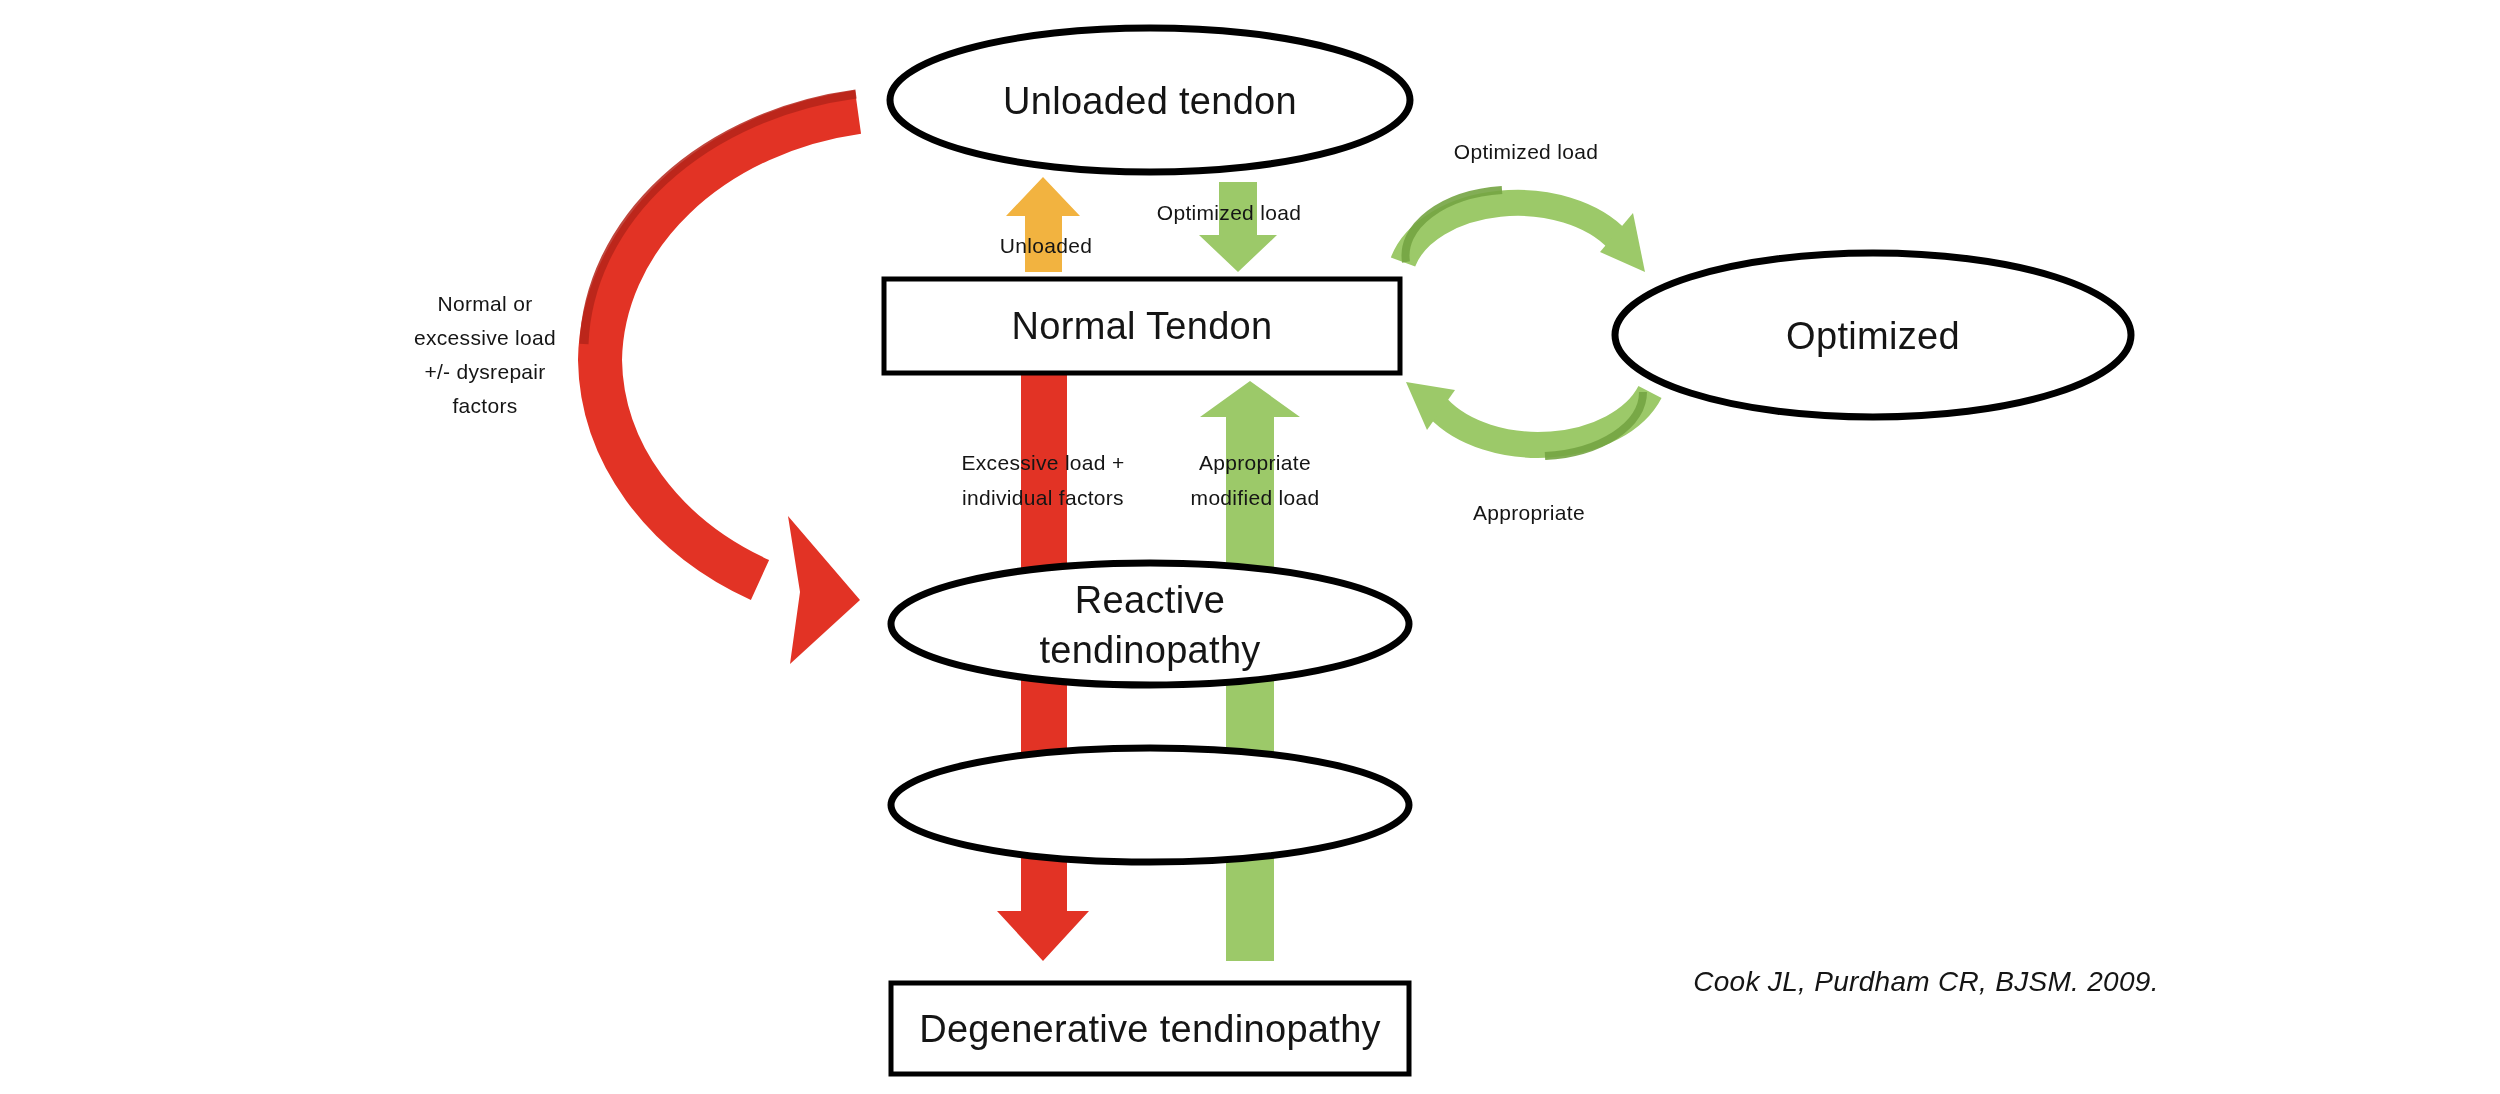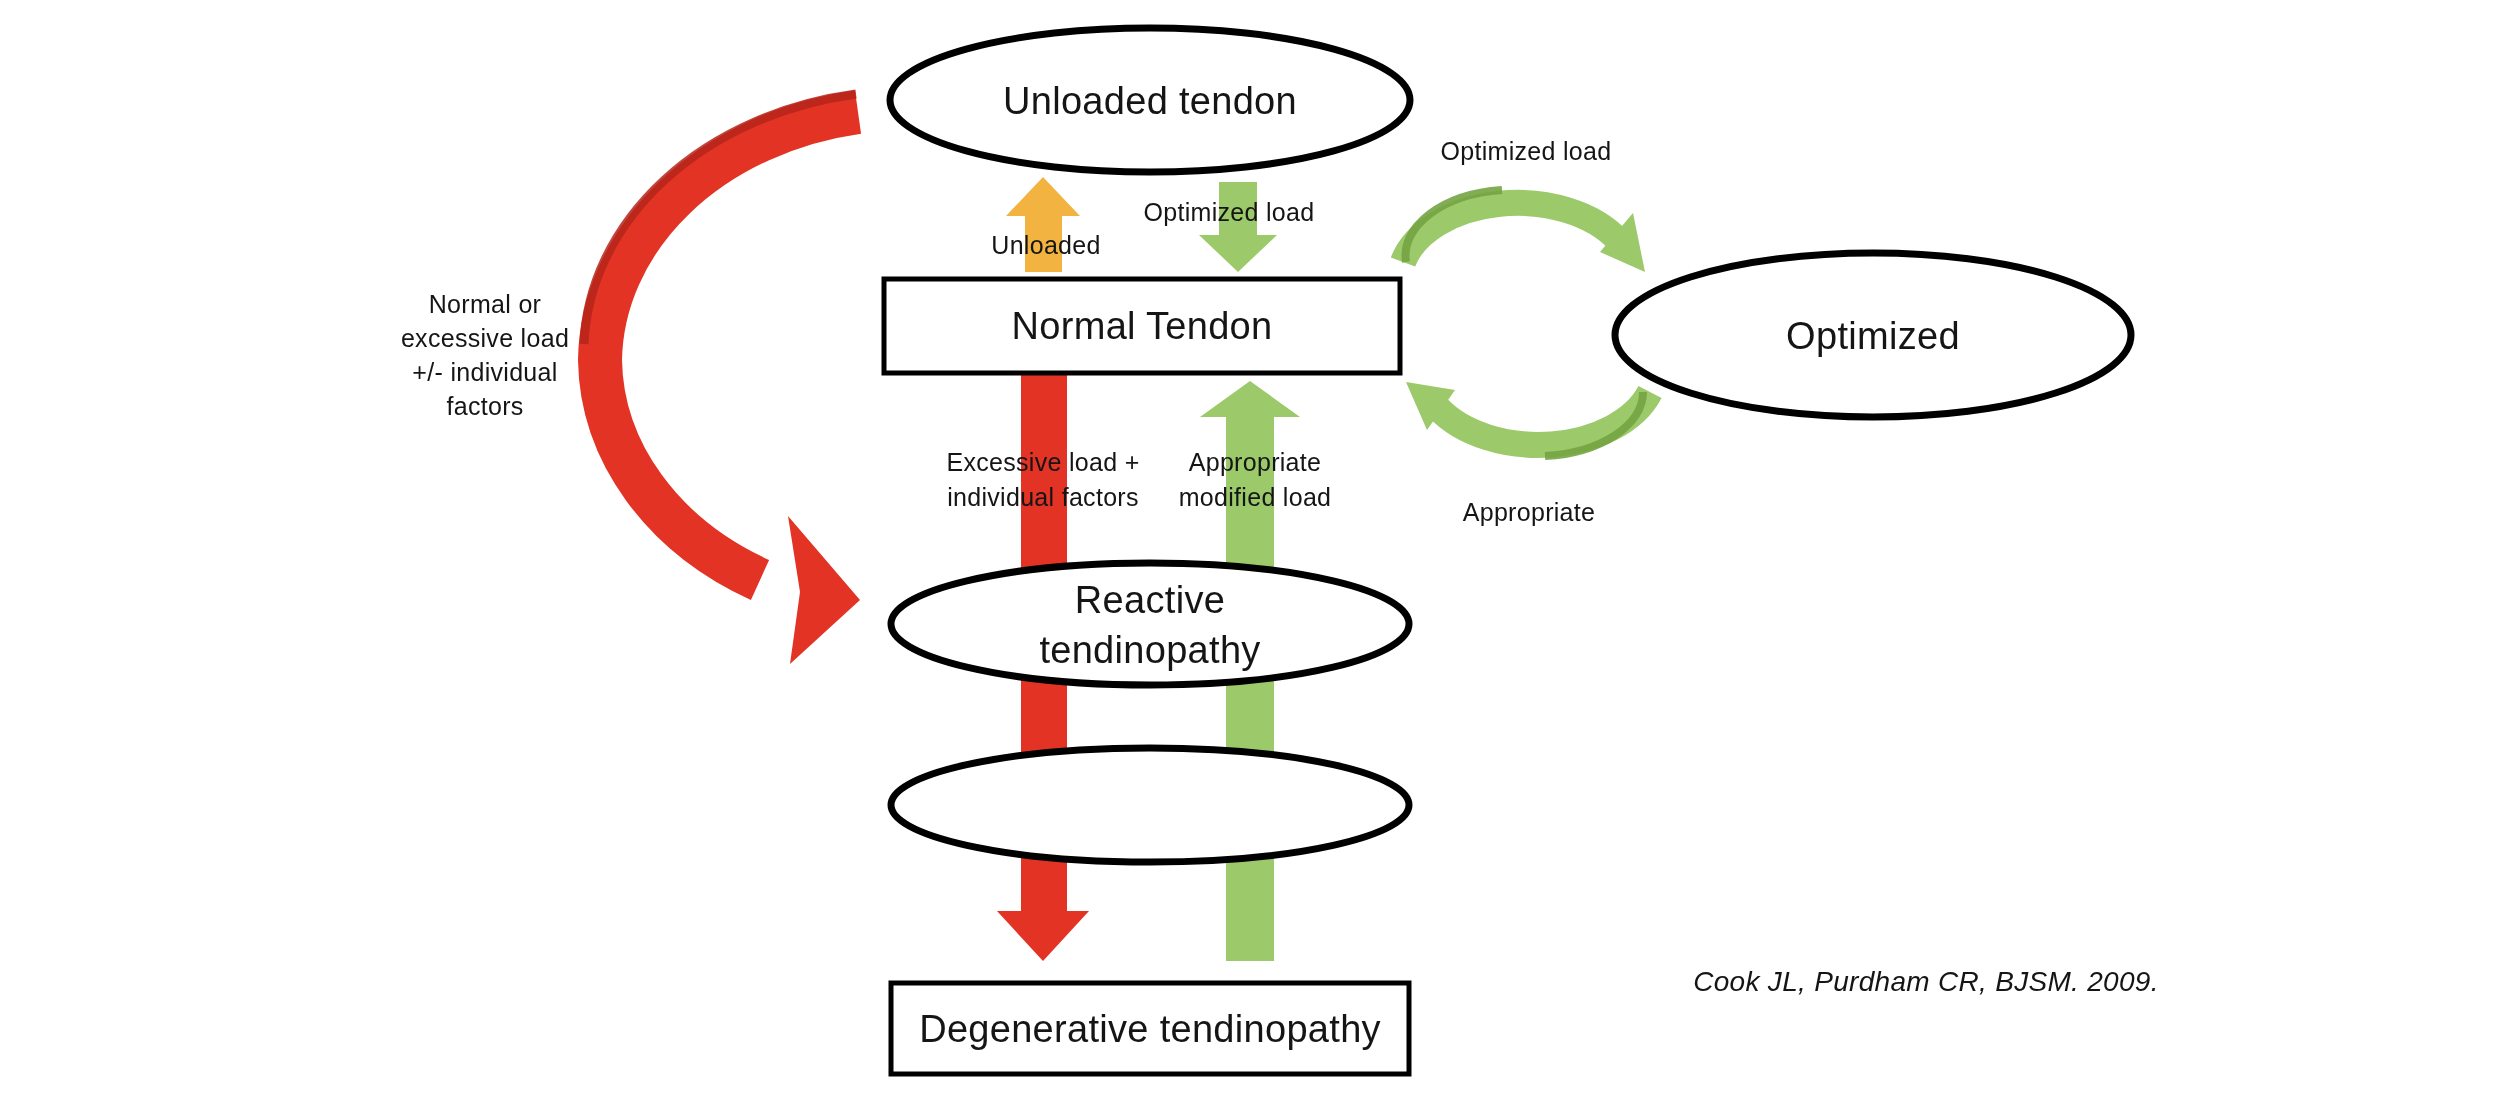--- a/index.html
+++ b/index.html
@@ -22,21 +22,21 @@
   .node-rect    { fill: #ffffff; stroke-width: 5px; }
   .lbl {
     position: absolute;
     transform: translate(-50%, -50%);
     text-align: center;
     white-space: nowrap;
     color: #151515;
     letter-spacing: 0.3px;
   }
   .node-lbl  { font-size: 38px; line-height: 50px; }
-  .small-lbl { font-size: 25px; line-height: 35px; }
+  .small-lbl { font-size: 21px; line-height: 35px; }
   .left-lbl  { line-height: 34px; }
   .citation  { font-size: 28px; font-style: italic; font-weight: 500; }
   .line { display: block; }
 </style>
 </head>
 <body>
 
 <div class="stage">
 
   <svg class="shapes" viewBox="0 0 2500 1094" xmlns="http://www.w3.org/2000/svg">
@@ -103,19 +103,19 @@
     <span class="line">modified load</span>
   </div>
 
   <div class="lbl small-lbl" style="left:1526px; top:151px">Optimized load</div>
 
   <div class="lbl small-lbl" style="left:1529px; top:512px">Appropriate</div>
 
   <div class="lbl small-lbl left-lbl" style="left:485px; top:355px">
     <span class="line">Normal or</span>
     <span class="line">excessive load</span>
-    <span class="line">+/- individual</span>
+    <span class="line">+/- dysrepair</span>
     <span class="line">factors</span>
   </div>
 
   <div class="lbl citation" style="left:1926px; top:982px">Cook JL, Purdham CR, BJSM. 2009.</div>
 
 </div>
 
 </body></html>

